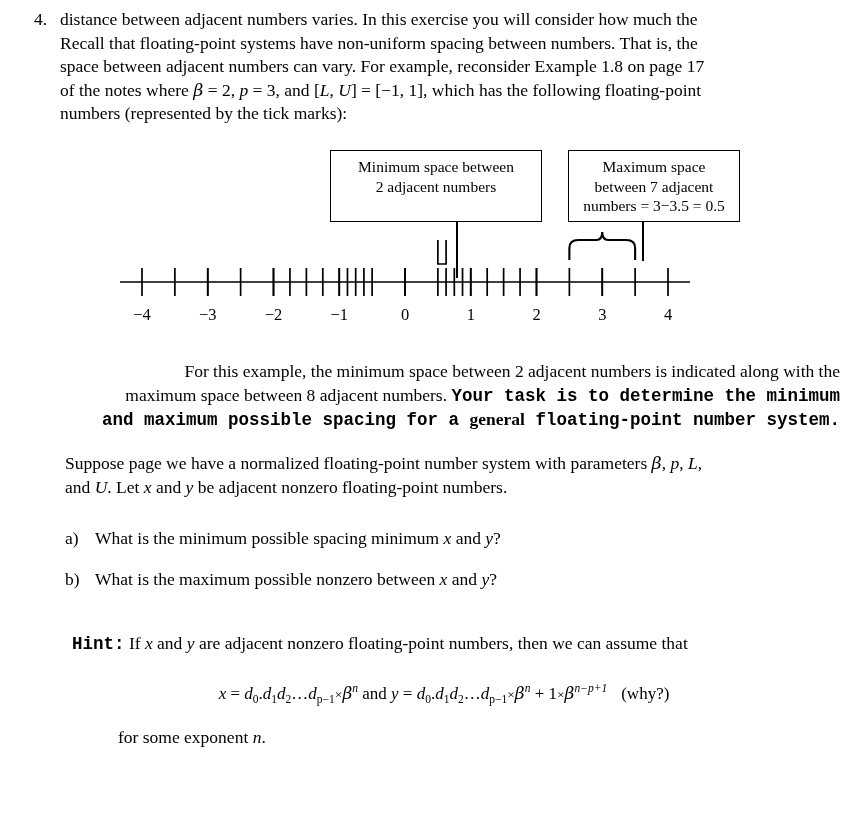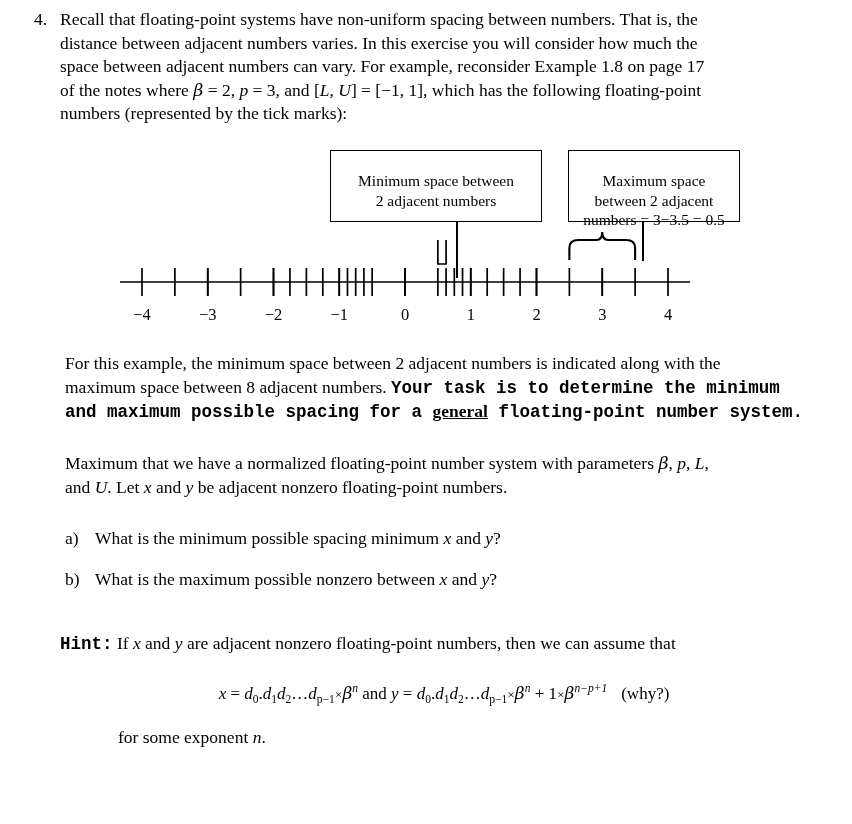--- a/index.html
+++ b/index.html
@@ -58,21 +58,21 @@
     height: 200px;
   }
 
   .callout {
     position: absolute;
     border: 1.6px solid #000;
     box-sizing: border-box;
     text-align: center;
     line-height: 19.5px;
     font-size: 15.5px;
-    padding-top: 20px;
+    padding-top: 6px;
     background: #fff;
   }
   .callout-min {
     left: 330px;
     top: 10px;
     width: 212px;
     height: 72px;
   }
   .callout-max {
     left: 568px;
@@ -100,38 +100,38 @@
   
   .para {
     position: absolute;
     left: 65px;
     width: 775px;
     line-height: 23.5px;
     font-size: 17.5px;
   }
   .para p { margin: 0; }
   .bold { font-weight: bold; font-family: Liberation Mono, monospace; }
-  .underline-bold { font-weight: bold; text-decoration: underline; }
-
-  .p-forthis { top: 352px; }
+  .underline-bold { font-weight: bold; }
+
+  .p-forthis { top: 360px; text-align: right; }
   .p-suppose { top: 452px; }
 
   .qitem {
     position: absolute;
     left: 65px;
     width: 775px;
     font-size: 17.5px;
     line-height: 23.5px;
     display: flex;
   }
   .qitem .lbl { width: 30px; flex: 0 0 30px; }
   .q-a { top: 527px; }
   .q-b { top: 568px; }
 
-  .p-hint { top: 632px; left: 60px; width: 772px; }
+  .p-hint { top: 632px; left: 72px; width: 772px; }
 
   .formula {
     position: absolute;
     top: 676px;
     left: 18px;
     width: 852px;
     text-align: center;
     font-size: 17px;
     line-height: 24px;
     white-space: nowrap;
@@ -144,38 +144,38 @@
   .p-forsome { top: 726px; left: 118px; width: 700px; }
 </style>
 </head>
 <body>
 
 <div class="page">
 
   <div class="q-block">
     <div class="q-num">4.</div>
     <div class="q-body">
+      <p>distance between adjacent numbers varies.  In this exercise you will consider how much the</p>
       <p>Recall that floating-point systems have non-uniform spacing between numbers.  That is, the</p>
-      <p>distance between adjacent numbers varies.  In this exercise you will consider how much the</p>
       <p>space between adjacent numbers can vary.  For example, reconsider Example 1.8 on page 17</p>
       <p><span>of the notes where </span><span class="beta">β</span><span> = 2, </span><i class="mathvar">p</i><span> = 3, and [</span><i class="mathvar">L</i><span>, </span><i class="mathvar">U</i><span>] = [−1, 1], which has the following floating-point</span></p>
       <p>numbers (represented by the tick marks):</p>
     </div>
   </div>
 
   <div class="figure">
 
     <div class="callout callout-min">
       <div>Minimum space between</div>
       <div>2 adjacent numbers</div>
     </div>
 
     <div class="callout callout-max">
       <div>Maximum space</div>
-      <div>between 2 adjacent</div>
+      <div>between 7 adjacent</div>
       <div>numbers = 3−3.5 = 0.5</div>
     </div>
 
     <div class="stem stem-min"></div>
     <div class="stem stem-max"></div>
 
     <svg class="numberline-svg" width="852" height="200">
       <g id="nl-group">
           <line x1="120" y1="142" x2="690" y2="142" stroke="#000" stroke-width="1.7"></line>
           <line x1="174.875" y1="128" x2="174.875" y2="156" stroke="#000" stroke-width="1.7"></line>
@@ -227,21 +227,21 @@
     </svg>
   </div>
 
   <div class="para p-forthis">
     <p>For this example, the minimum space between 2 adjacent numbers is indicated along with the</p>
     <p><span>maximum space between 8 adjacent numbers.  </span><span class="bold">Your task is to determine the minimum</span></p>
     <p><span class="bold">and maximum possible spacing for a </span><span class="underline-bold">general</span><span class="bold"> floating-point number system.</span></p>
   </div>
 
   <div class="para p-suppose">
-    <p><span>Maximum that we have a normalized floating-point number system with parameters </span><span class="beta">β</span><span>, </span><i class="mathvar">p</i><span>, </span><i class="mathvar">L</i><span>,</span></p>
+    <p><span>Suppose page we have a normalized floating-point number system with parameters </span><span class="beta">β</span><span>, </span><i class="mathvar">p</i><span>, </span><i class="mathvar">L</i><span>,</span></p>
     <p><span>and </span><i class="mathvar">U</i><span>.  Let </span><i class="mathvar">x</i><span> and </span><i class="mathvar">y</i><span> be adjacent nonzero floating-point numbers.</span></p>
   </div>
 
   <div class="qitem q-a">
     <span class="lbl">a)</span>
     <span><span>What is the minimum possible spacing minimum </span><i class="mathvar">x</i><span> and </span><i class="mathvar">y</i><span>?</span></span>
   </div>
 
   <div class="qitem q-b">
     <span class="lbl">b)</span>

